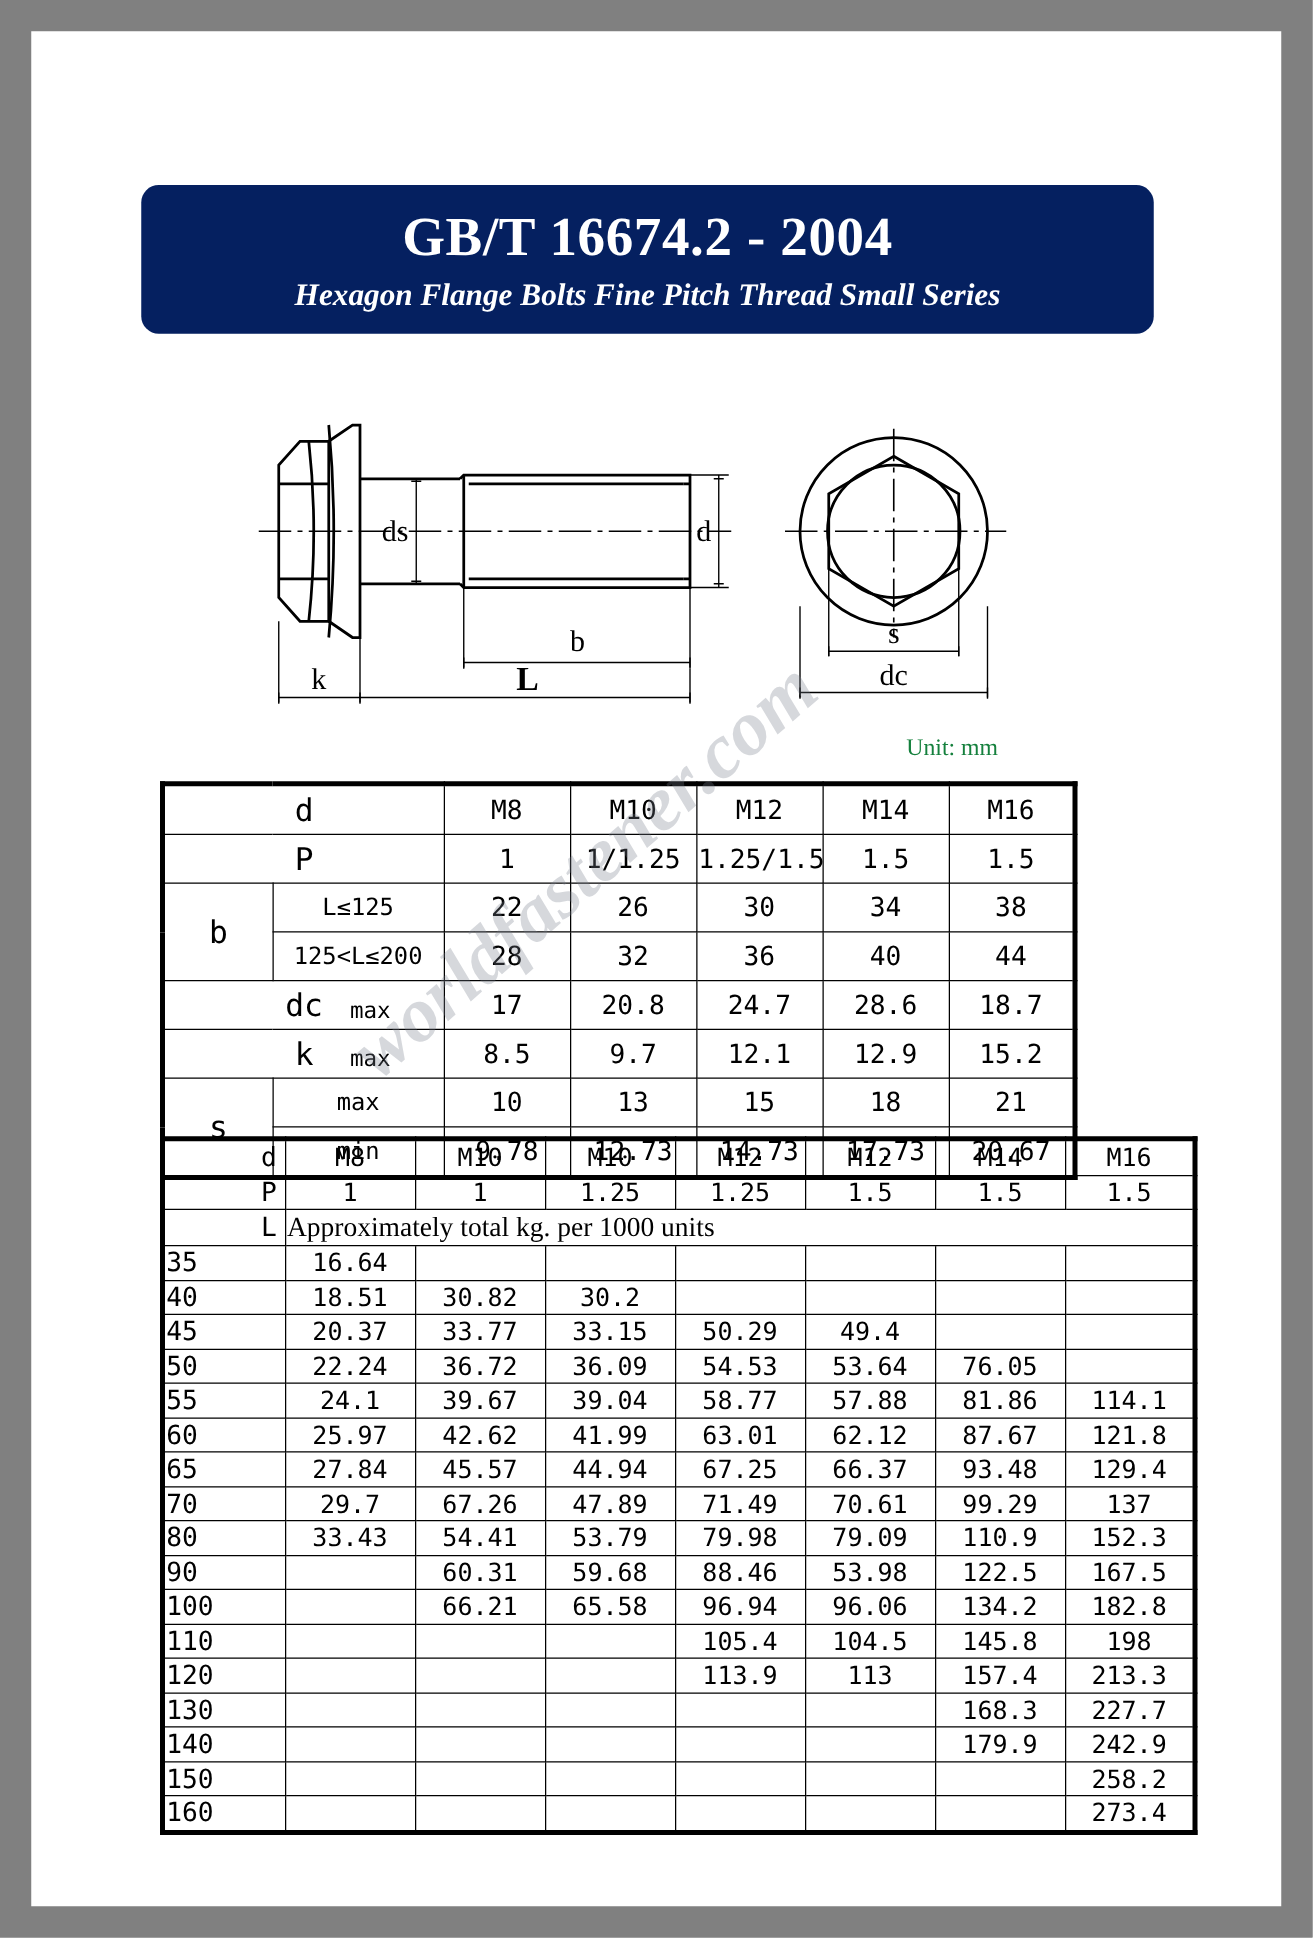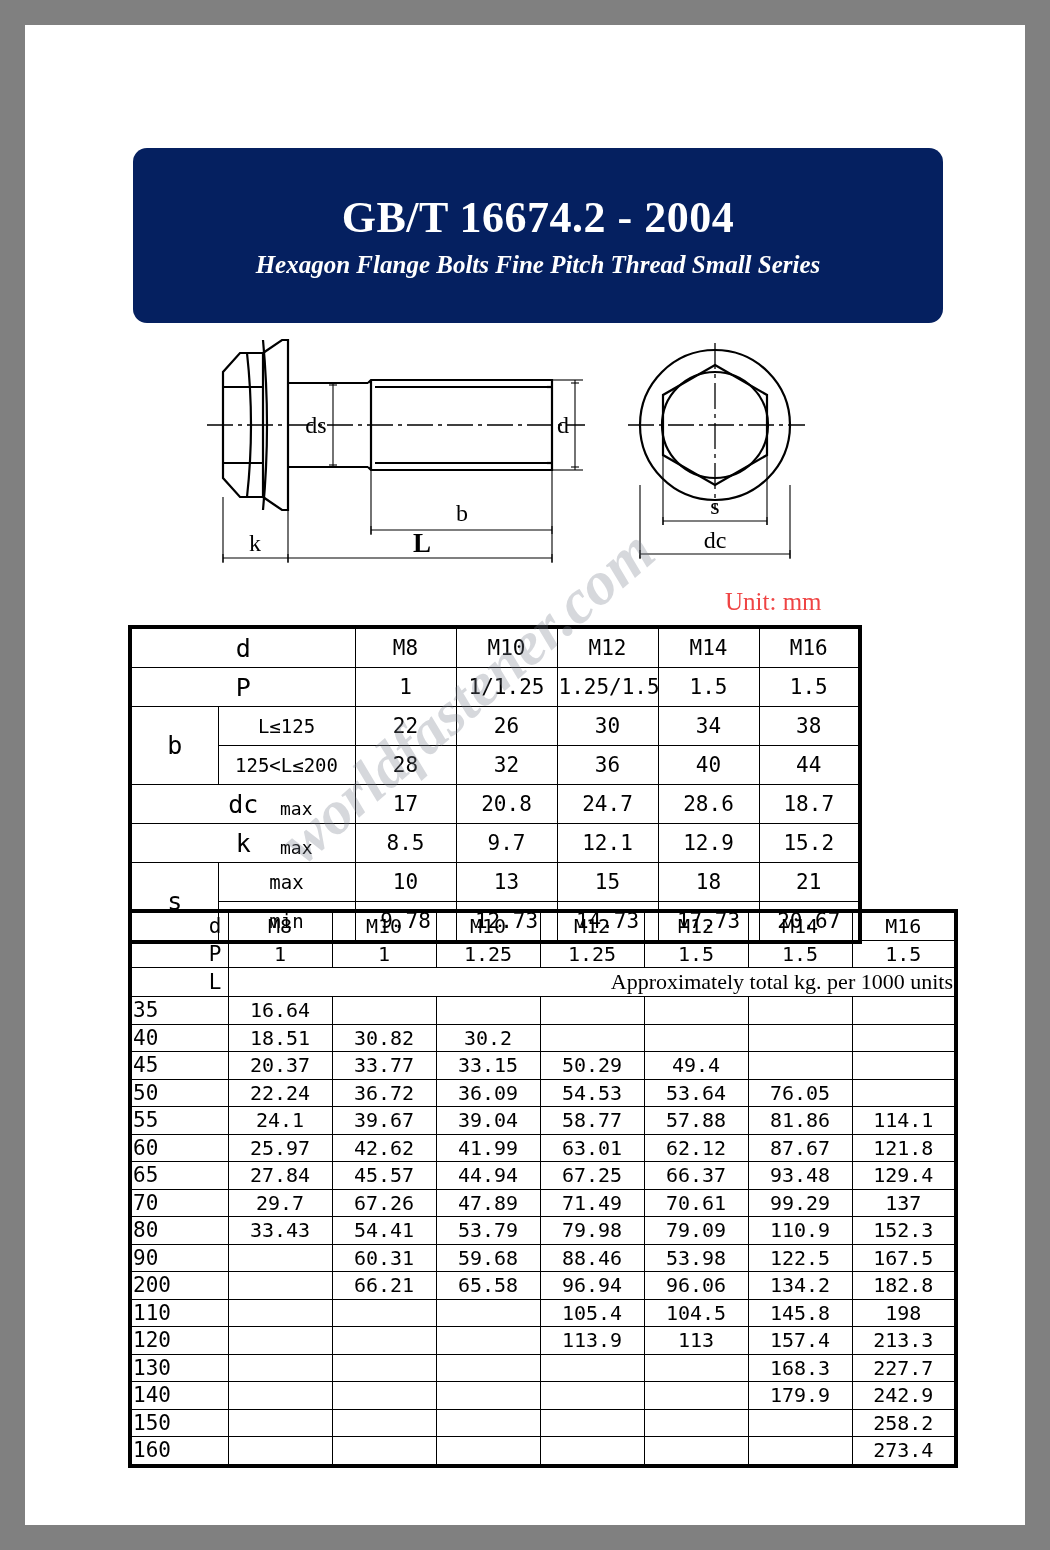--- a/index.html
+++ b/index.html
@@ -11,42 +11,42 @@
   #page {
     position: absolute;
     left: 25px; top: 25px;
     width: 1000px; height: 1500px;
     background: #ffffff;
     overflow: hidden;
   }
   
   #banner {
     position: absolute;
-    left: 108px; top: 123px;
-    width: 810px; height: 175px;
+    left: 88px; top: 123px;
+    width: 810px; height: 119px;
     background: #052060;
     border-radius: 14px;
     display: flex; flex-direction: column;
     align-items: center; justify-content: center;
     color: #ffffff;
   }
   #banner .std-no {
     font-size: 44px; font-weight: bold;
     letter-spacing: 0.5px;
     margin-bottom: 8px;
   }
   #banner .std-sub {
     font-size: 25px; font-weight: bold; font-style: italic;
   }
   
   #drawing { position: absolute; left: 160px; top: 300px; width: 640px; height: 250px; }
   
   #unit {
     position: absolute; left: 700px; top: 563px;
-    font-size: 25px; color: #ef4444;
+    font-size: 19px; color: #15803d;
   }
   
   #watermark {
     position: absolute;
     left: 265px; top: 610px;
     width: 520px; height: 420px;
     pointer-events: none;
     z-index: 40;
   }
   #watermark span {
@@ -91,21 +91,21 @@
   #table1 td.rowlabel-inline .mm {
     position: absolute; right: 42px; bottom: 4px;
     font-size: 18px; font-family: "DejaVu Sans Mono", monospace;
   }
   
   #table2 { left: 103px; top: 884px; width: 830px; border: 4px solid #000; }
   #table2 td { height: 24.5px; font-size: 20px; }
   #table2 td.hdr { font-size: 20px; }
   #table2 td.rlabel { text-align: right; padding-right: 6px; font-size: 21px; }
   #table2 td.lnum { text-align: left; font-size: 21px; }
-  #table2 td.wide { text-align: right; font-size: 22px; font-family: "Liberation Serif", serif; }
+  #table2 td.wide { text-align: left; font-size: 22px; font-family: "Liberation Serif", serif; }
 </style>
 </head>
 <body>
 
 <div id="page">
 
   <div id="banner">
     <div class="std-no">GB/T 16674.2 - 2004</div>
     <div class="std-sub">Hexagon Flange Bolts Fine Pitch Thread Small Series</div>
   </div>
@@ -428,21 +428,21 @@
           <td class="lnum">90</td>
           <td></td>
           <td>60.31</td>
           <td>59.68</td>
           <td>88.46</td>
           <td>53.98</td>
           <td>122.5</td>
           <td>167.5</td>
         </tr>
         <tr>
-          <td class="lnum">200</td>
+          <td class="lnum">100</td>
           <td></td>
           <td>66.21</td>
           <td>65.58</td>
           <td>96.94</td>
           <td>96.06</td>
           <td>134.2</td>
           <td>182.8</td>
         </tr>
         <tr>
           <td class="lnum">110</td>

